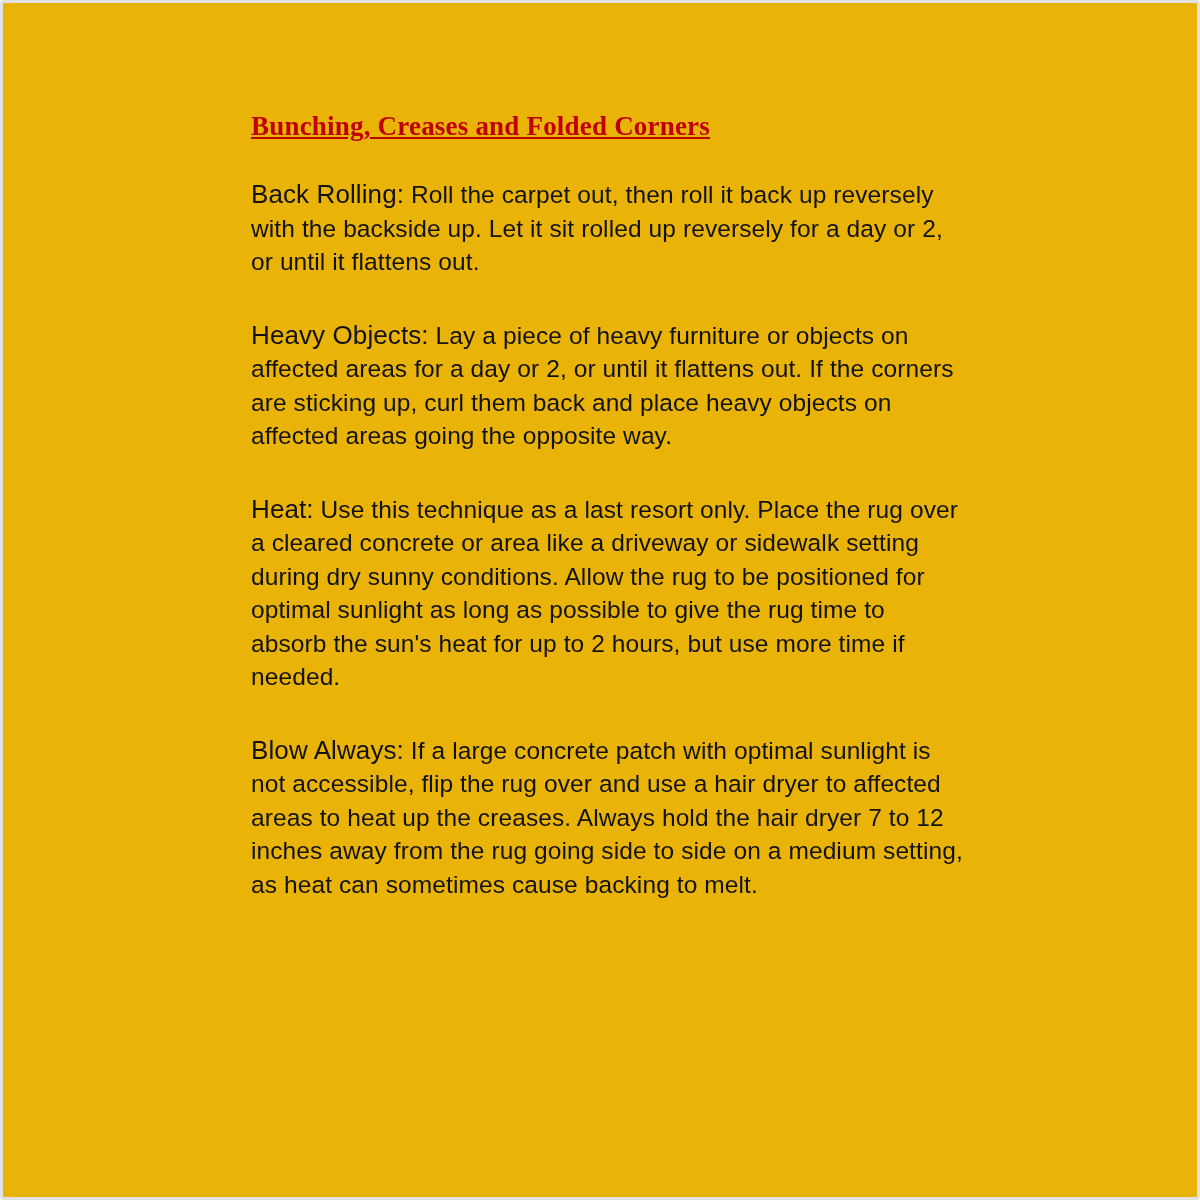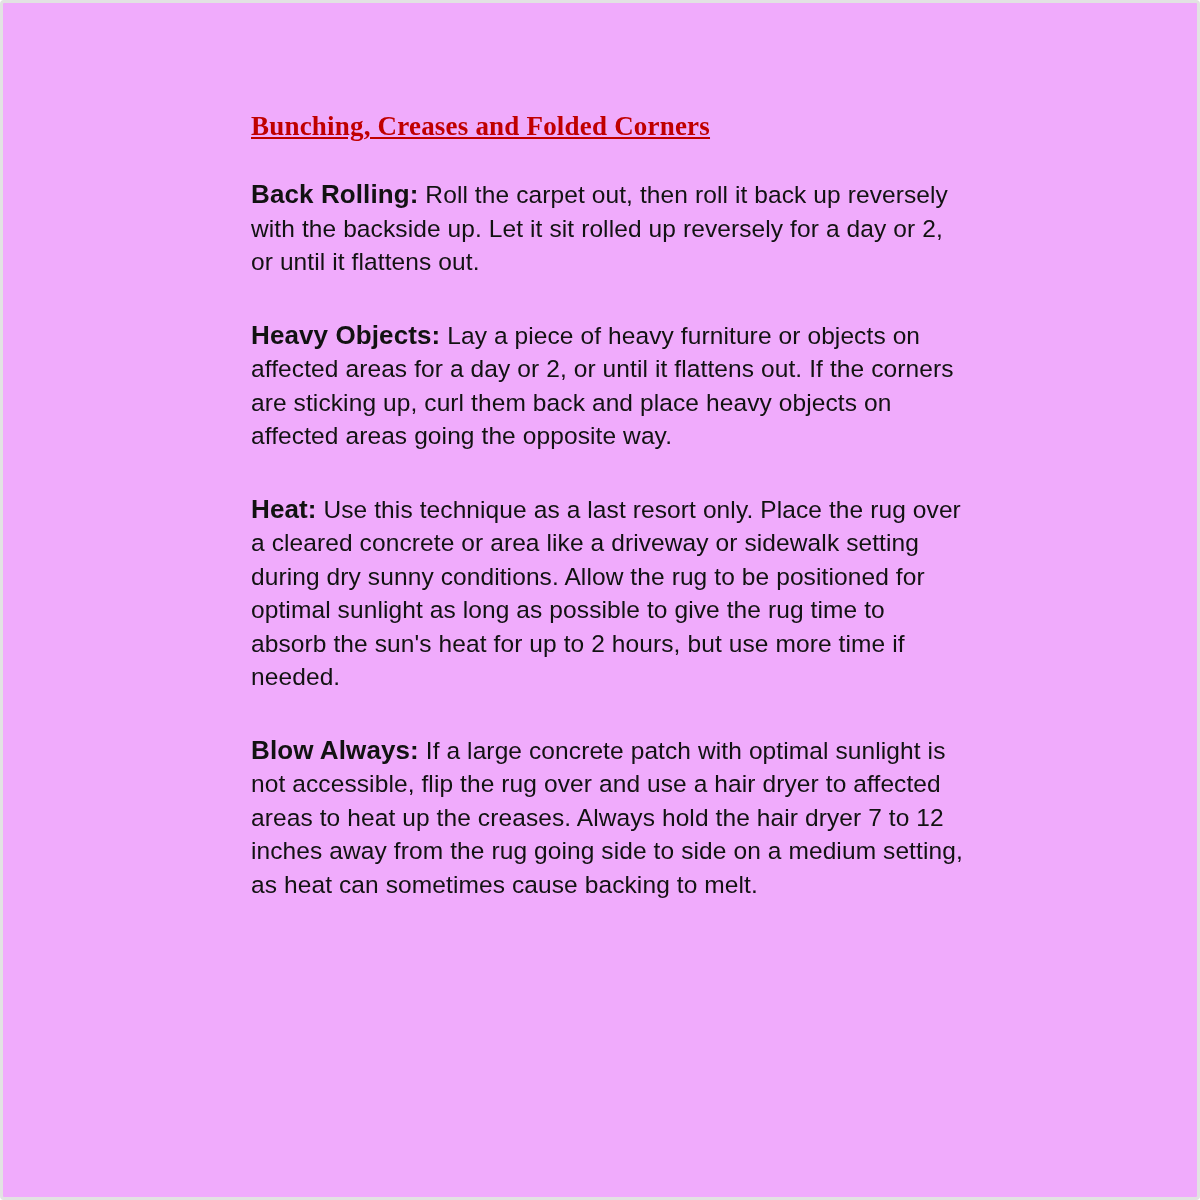--- a/index.html
+++ b/index.html
@@ -9,21 +9,21 @@
     }
     body {
       width: 1200px;
       height: 1200px;
       font-family: "Liberation Sans", sans-serif;
     }
     .page {
       box-sizing: border-box;
       width: 1200px;
       height: 1200px;
-      background: #f0abfc;
+      background: #eab308;
       border: 3px solid #e2e2e2;
       border-radius: 4px;
       overflow: hidden;
     }
     .content {
       width: 714px;
       margin-left: 248px;
       padding-top: 108px;
       color: #141414;
     }
@@ -36,21 +36,21 @@
       letter-spacing: 0.2px;
     }
     p.body-para {
       font-size: 24.5px;
       line-height: 33.5px;
       margin: 0 0 40px 0;
       color: #121212;
       letter-spacing: 0.1px;
     }
     .lead {
-      font-weight: 700;
+      font-weight: 400;
       font-size: 26px;
     }
   </style>
 </head>
 <body>
 
 <div class="page">
   <div class="content">
 
     <h1 class="doc-heading" style="color: rgb(192, 0, 0);">Bunching, Creases and Folded Corners</h1>

